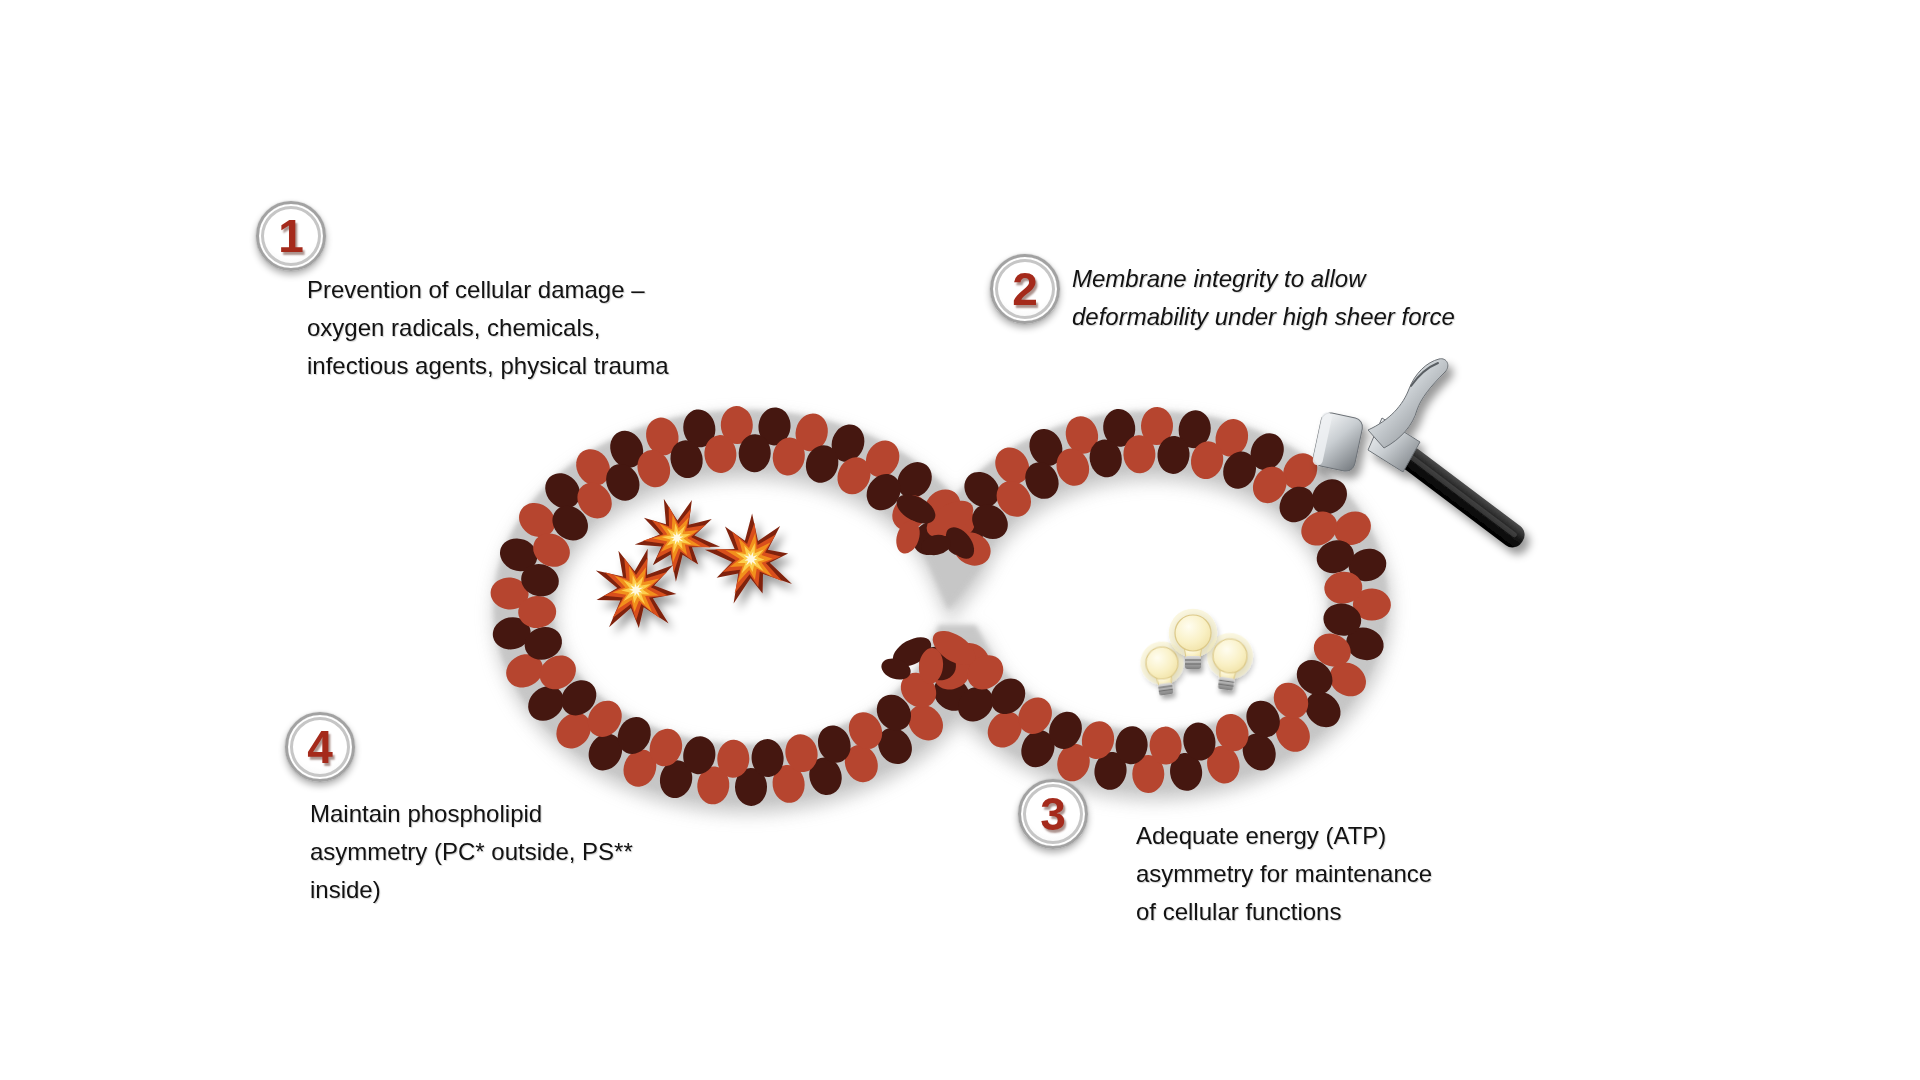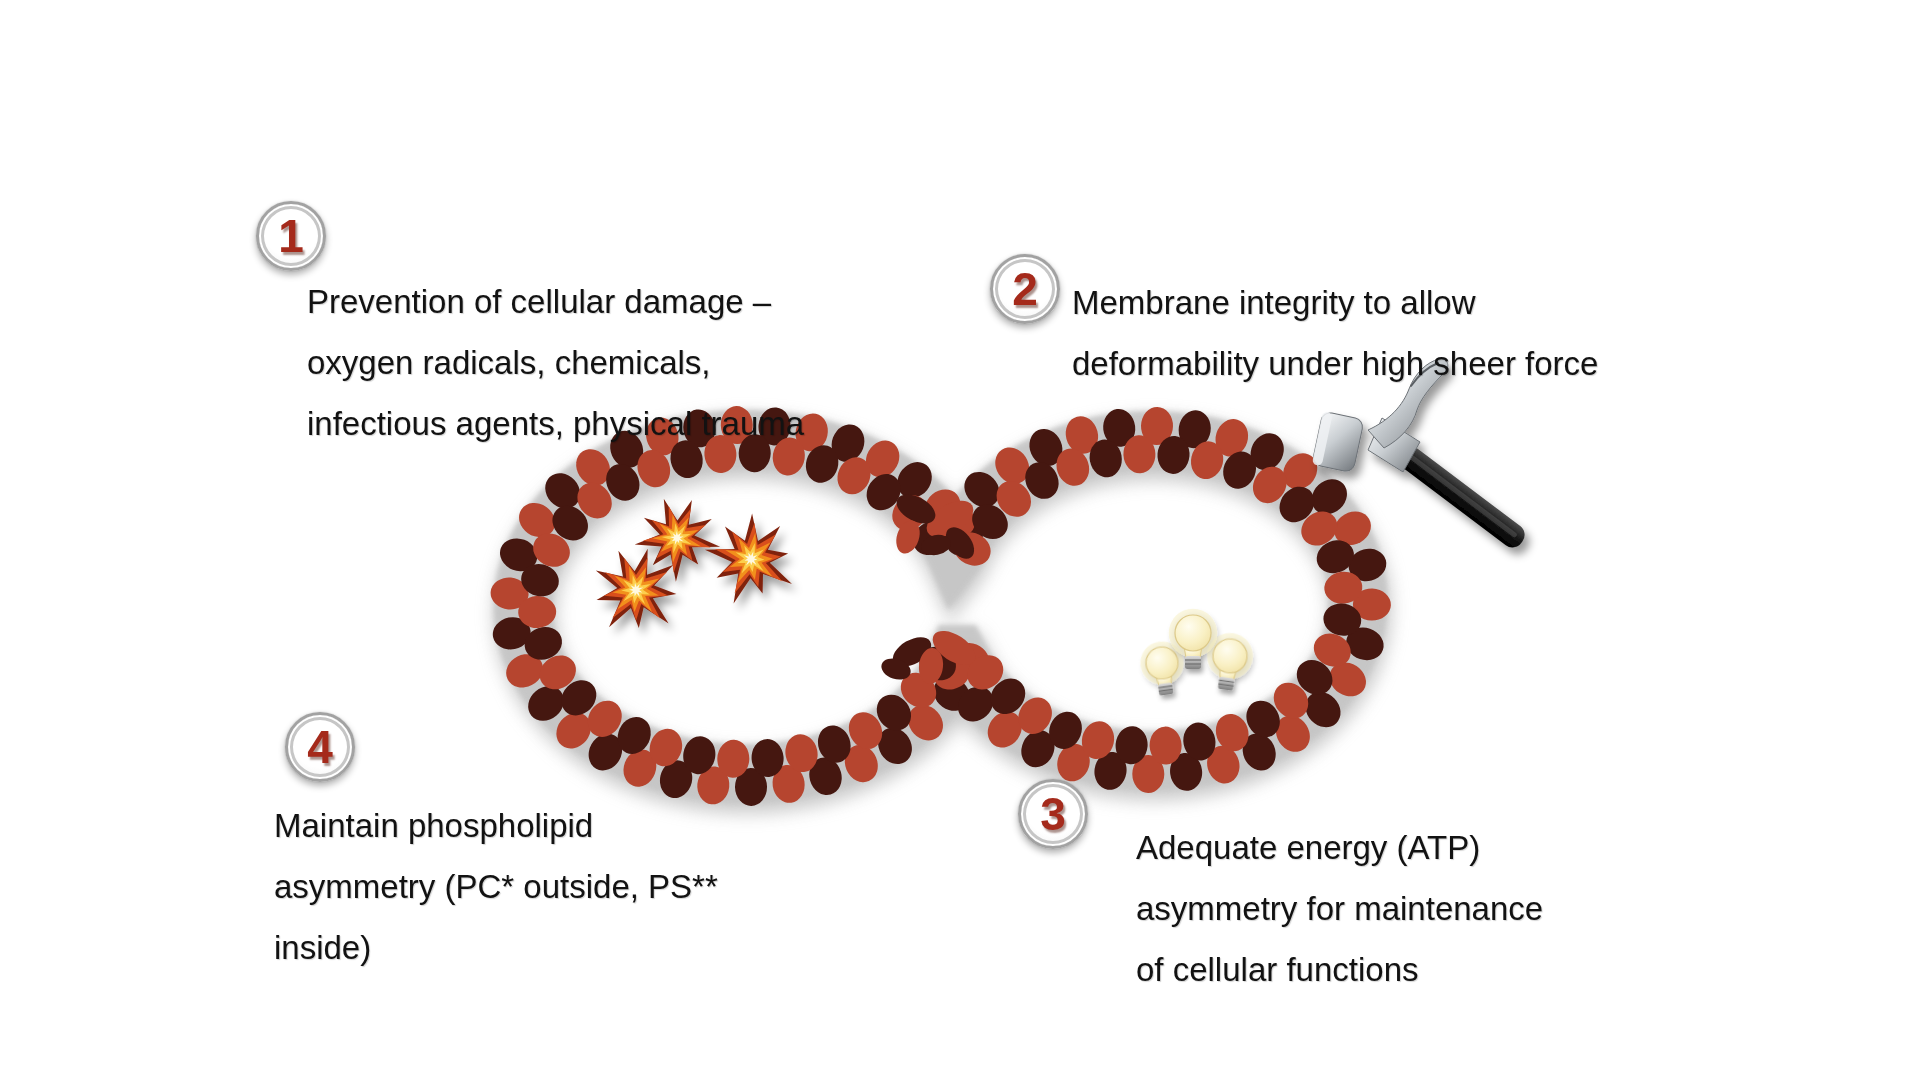--- a/index.html
+++ b/index.html
@@ -6,27 +6,27 @@
   #slide{position:relative;width:1920px;height:1080px;background:#ffffff;overflow:hidden;
          font-family:"Liberation Sans",sans-serif;}
   #scene{position:absolute;left:0;top:0;width:1920px;height:1080px;}
   .badge{position:absolute;box-sizing:border-box;width:70px;height:70px;border-radius:50%;
          background:radial-gradient(circle at 50% 38%,#ffffff 55%,#ededed 100%);
          border:3px solid #a2a2a2;
          box-shadow:inset 0 0 0 2px #ffffff, inset 0 0 0 5px #c6c6c6, 0 4px 7px rgba(0,0,0,.30), 0 0 2px rgba(0,0,0,.2);
          display:flex;align-items:center;justify-content:center;}
   .badge span{font-weight:700;font-size:46px;line-height:1;color:#a52a1b;
               text-shadow:2px 3px 2px rgba(70,15,5,.45);}
-  .note{position:absolute;font-size:33px;line-height:61px;color:#121212;white-space:pre-line;
+  .note{position:absolute;font-size:24px;line-height:38px;color:#121212;white-space:pre-line;
         text-shadow:1px 1px 1px rgba(0,0,0,.18);}
   
   #badge-1{left:256px;top:201px;} #note-1{left:307px;top:271px;}
-  #badge-2{left:990px;top:254px;} #note-2{left:1072px;top:272px;}
+  #badge-2{left:990px;top:254px;} #note-2{left:1072px;top:260px;font-style:italic;}
   #badge-3{left:1018px;top:779px;} #note-3{left:1136px;top:817px;}
-  #badge-4{left:285px;top:712px;} #note-4{left:274px;top:795px;}
+  #badge-4{left:285px;top:712px;} #note-4{left:310px;top:795px;}
 </style>
 </head>
 <body>
 
 <div id="slide">
 
   <svg id="scene" viewBox="0 0 1920 1080">
     <defs>
       <linearGradient id="gMetal" x1="0" y1="0" x2="1" y2="1">
         <stop offset="0" stop-color="#fafbfc"></stop>

